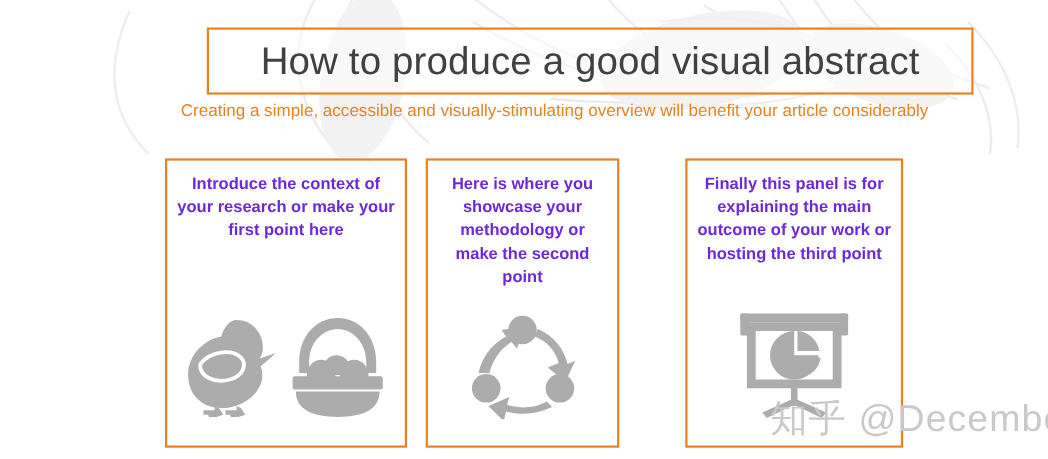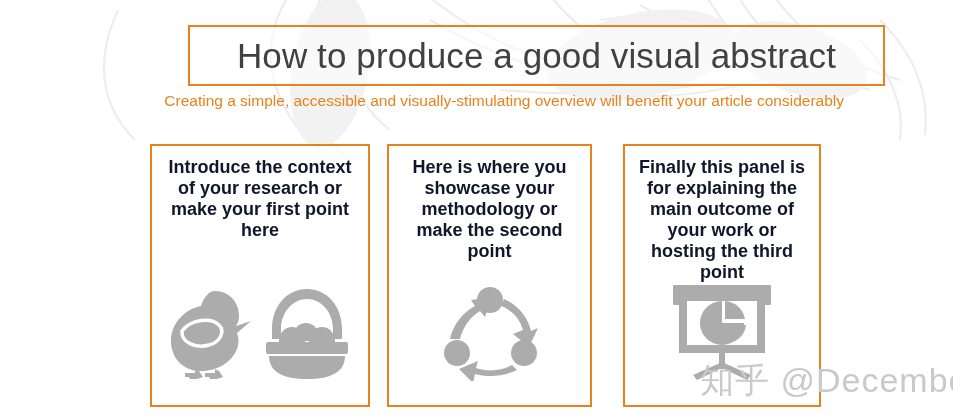--- a/index.html
+++ b/index.html
@@ -67,33 +67,33 @@
   .panel {
     position: absolute;
     top: 144px;
     height: 263px;
     box-sizing: border-box;
     border: 2px solid #E8821E;
     background: rgba(255,255,255,0.72);
     z-index: 3;
   }
   #panel-1 { left: 150px;  width: 220px; }
-  #panel-2 { left: 387px;  width: 205px; }
+  #panel-2 { left: 387px;  width: 176px; }
   #panel-3 { left: 623px;  width: 198px; }
 
   .panel-text {
     position: absolute;
     top: 11px;
     left: 9px;
     right: 9px;
     text-align: center;
-    font-size: 18px;
+    font-size: 15px;
     line-height: 21px;
     font-weight: bold;
-    color: #0f172a;
+    color: #6d28d9;
   }
 
   .panel-icon {
     position: absolute;
     left: 0;
     right: 0;
     display: flex;
     align-items: center;
     justify-content: center;
   }

